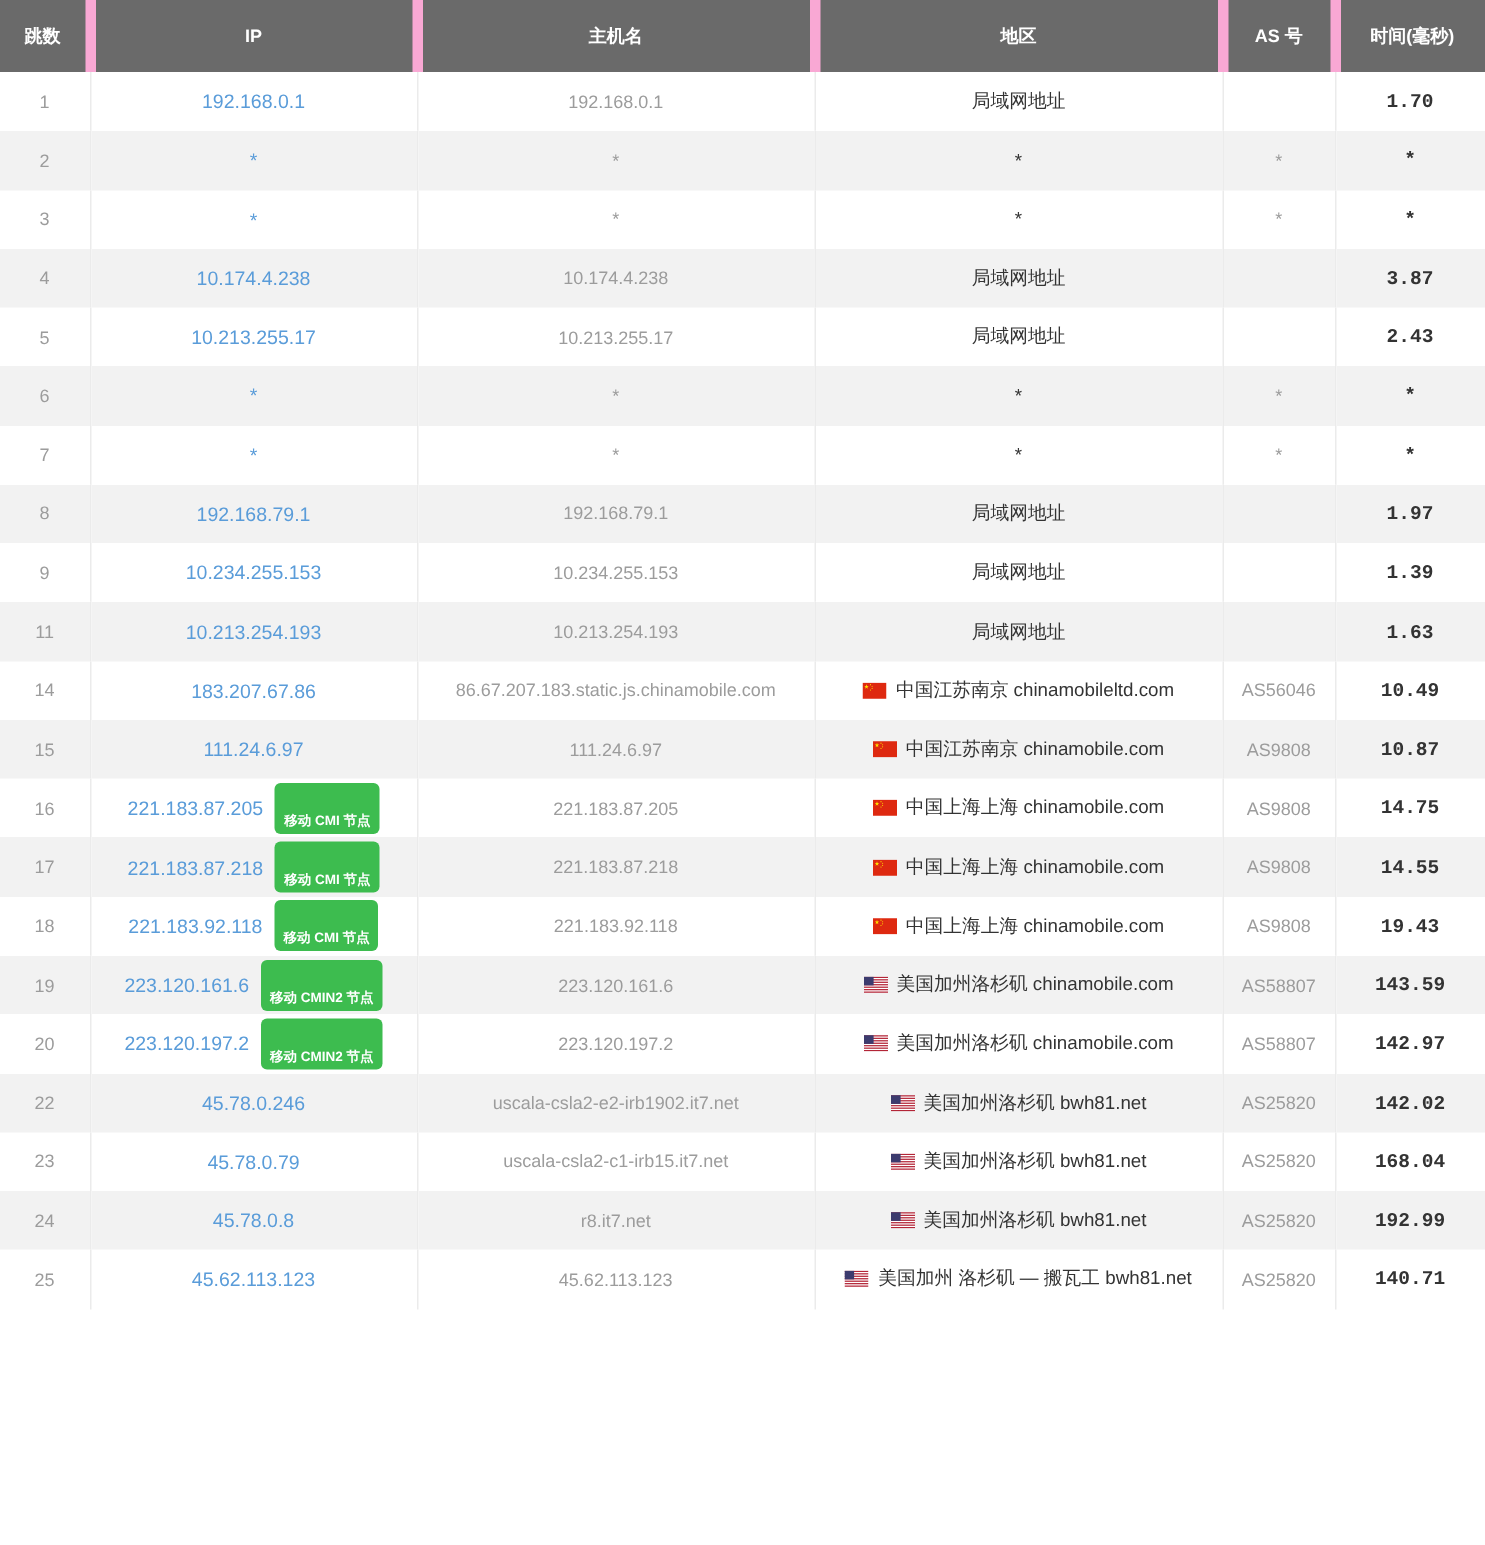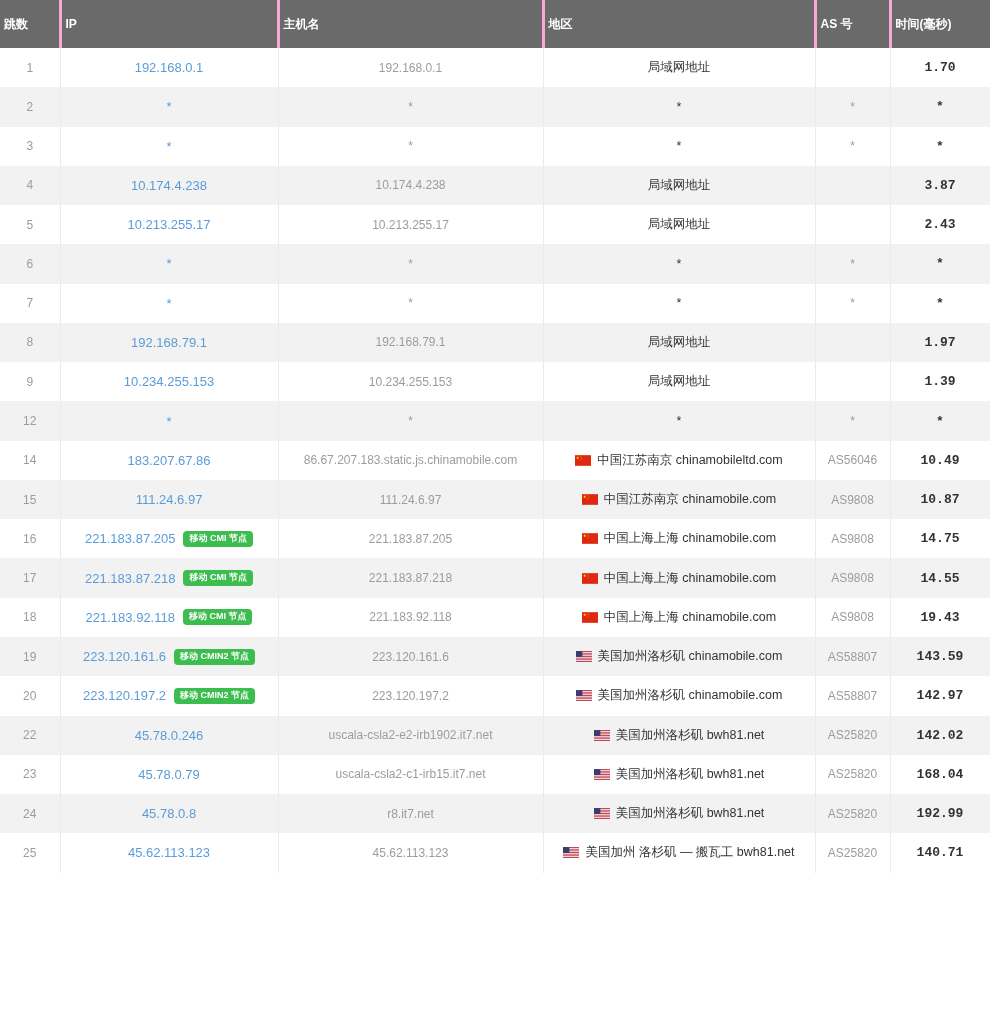--- a/index.html
+++ b/index.html
@@ -29,25 +29,25 @@
   col.c-host{width:265px;}
   col.c-region{width:272px;}
   col.c-asn{width:75px;}
   col.c-time{width:100px;}
   thead th{
     background:var(--header-bg);
     color:var(--header-text);
     font-size:12px;
     font-weight:700;
     height:48px;
-    text-align:left;
+    text-align:center;
     vertical-align:middle;
     padding:0 4px;
   }
-  thead th + th{border-left:3px solid #f9a8d4;}
+  thead th + th{border-left:7px solid #f9a8d4;}
   tbody td{
     height:39.28px;
     text-align:center;
     vertical-align:middle;
     padding:0 4px;
     font-size:12px;
     overflow:hidden;
     white-space:nowrap;
   }
   tbody td + td{border-left:1px solid var(--grid-line);}
@@ -58,21 +58,21 @@
   .asn{color:var(--muted-color);font-size:12px;}
   .region-text{color:var(--dark-color);font-size:12.5px;}
   .time{color:var(--dark-color);font-size:13px;font-weight:600;font-family:Liberation Mono, monospace;}
   .badge{
     display:inline-block;
     background:var(--badge-bg);
     color:var(--badge-text);
     font-size:9px;
     font-weight:700;
     line-height:1;
-    padding:3px 6px 4px;
+    padding:21px 6px 4px;
     border-radius:4px;
     margin-left:8px;
     vertical-align:1px;
     white-space:nowrap;
   }
   .cell-flex{
     display:flex;
     align-items:center;
     justify-content:center;
     gap:6px;
@@ -241,34 +241,34 @@
         <td><span class="host">10.234.255.153</span></td>
         <td>
           <span class="cell-flex">
             <span class="region-text">局域网地址</span>
           </span>
         </td>
         <td><span class="asn"></span></td>
         <td><span class="time">1.39</span></td>
       </tr>
       <tr>
-        <td><span class="hop">12</span></td>
-        <td>
-          <span class="cell-flex">
-            <a class="ip-link">*</a>
-          </span>
-        </td>
-        <td><span class="host">*</span></td>
-        <td>
-          <span class="cell-flex">
-            <span class="region-text">*</span>
-          </span>
-        </td>
-        <td><span class="asn">*</span></td>
-        <td><span class="time">*</span></td>
+        <td><span class="hop">11</span></td>
+        <td>
+          <span class="cell-flex">
+            <a class="ip-link">10.213.254.193</a>
+          </span>
+        </td>
+        <td><span class="host">10.213.254.193</span></td>
+        <td>
+          <span class="cell-flex">
+            <span class="region-text">局域网地址</span>
+          </span>
+        </td>
+        <td><span class="asn"></span></td>
+        <td><span class="time">1.63</span></td>
       </tr>
       <tr>
         <td><span class="hop">14</span></td>
         <td>
           <span class="cell-flex">
             <a class="ip-link">183.207.67.86</a>
           </span>
         </td>
         <td><span class="host">86.67.207.183.static.js.chinamobile.com</span></td>
         <td>

